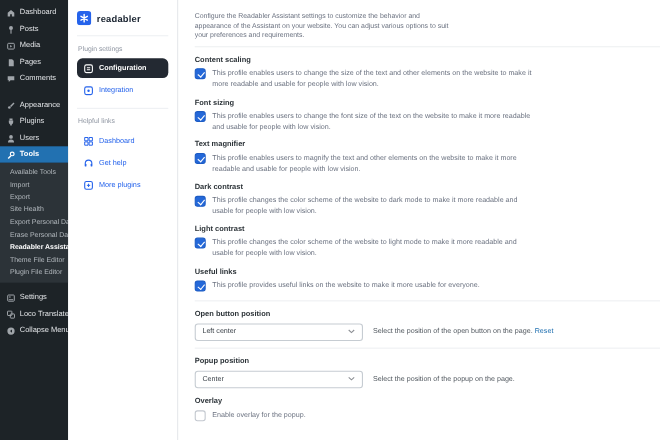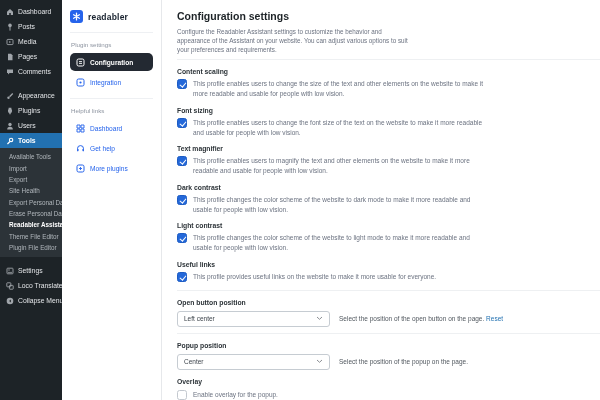--- a/index.html
+++ b/index.html
@@ -192,21 +192,20 @@
     <div class="ps-item">
       <svg width="9" height="9">
           <rect x="1" y="1" width="7" height="7" rx="1.6" fill="none" stroke="currentColor" stroke-width="1"></rect>
           <path d="M4.5 3v3M3 4.5h3" stroke="currentColor" stroke-width="0.9"></path>
         </svg>
       <span>More plugins</span>
     </div>
   </aside>
 
   <main class="main">
-    <h1 class="title">Configuration settings</h1>
     <p class="intro">Configure the Readabler Assistant settings to customize the behavior and appearance of the Assistant on your website. You can adjust various options to suit your preferences and requirements.</p>
     <hr class="div">
 
     <div class="setting">
       <div class="sec-title">Content scaling</div>
       <div class="row">
         <span class="cb checked"></span>
         <span class="desc">This profile enables users to change the size of the text and other elements on the website to make it more readable and usable for people with low vision.</span>
       </div>
     </div>

